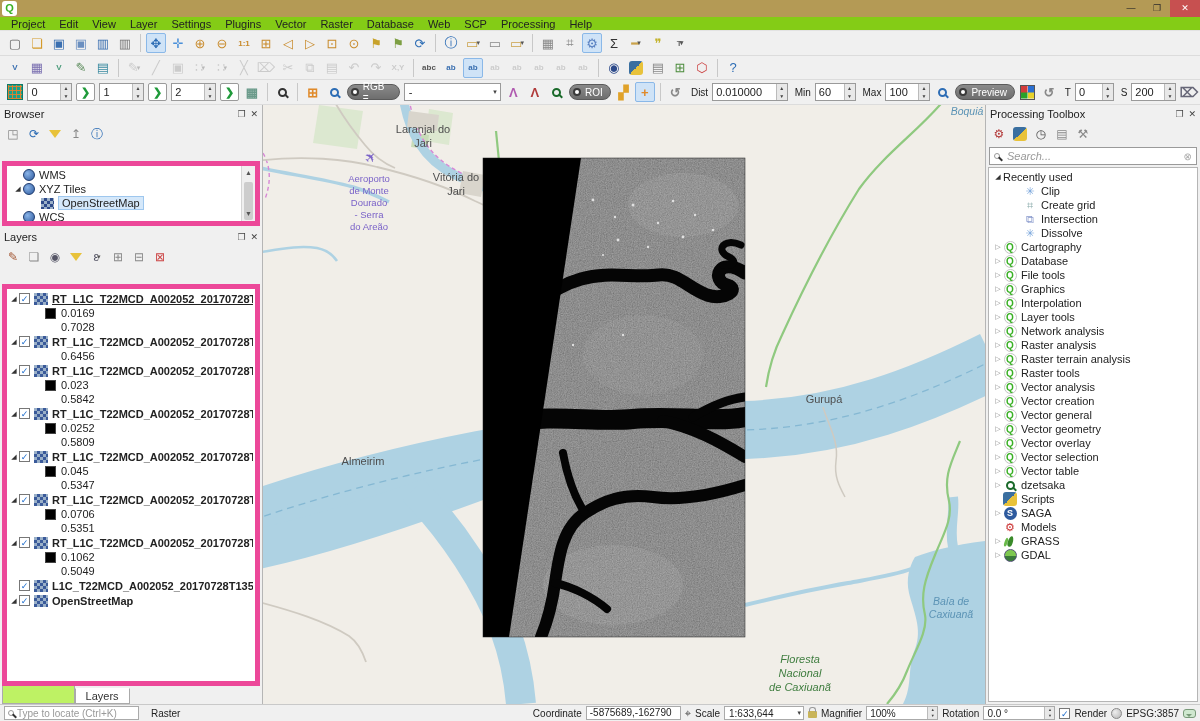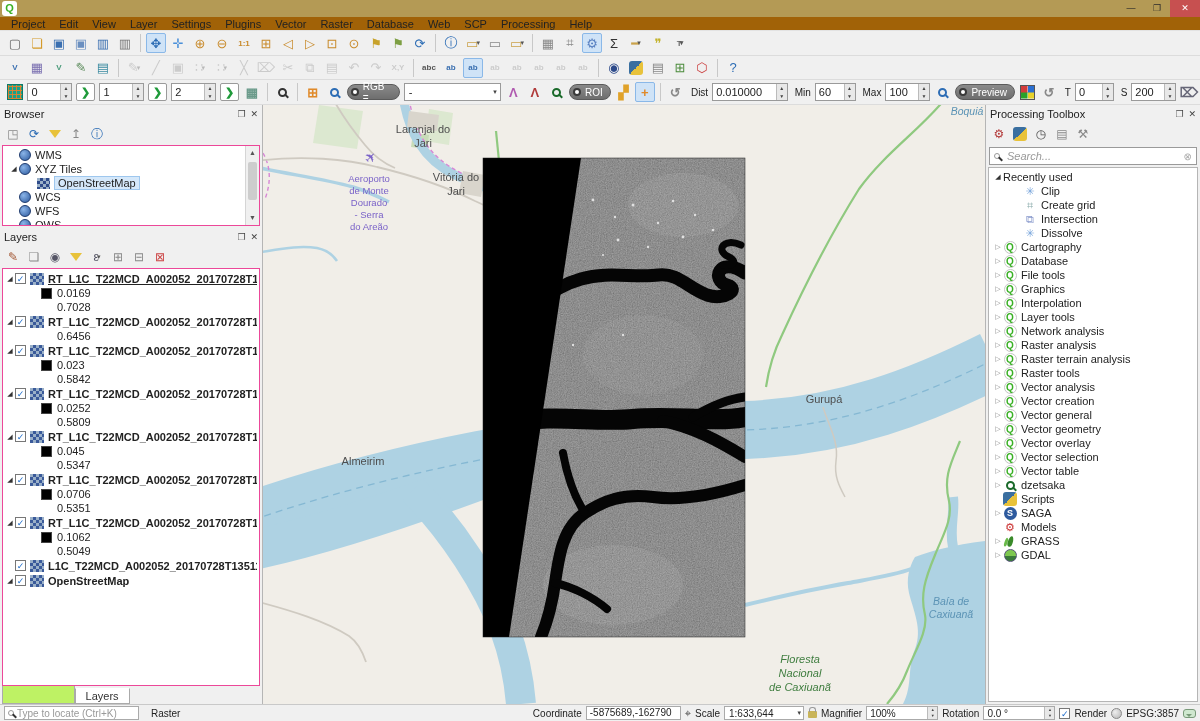--- a/index.html
+++ b/index.html
@@ -8,21 +8,21 @@
 
   
   .titlebar { height:17px; background:#b49a55; display:flex; align-items:center; position:relative; }
   .qlogo { width:15px; height:15px; margin-left:2px; background:#fff; border-radius:3px; color:#39b024; font-weight:bold; font-size:11px; line-height:15px; text-align:center; }
   .title { position:absolute; left:0; right:0; text-align:right; font-size:11px; color:#1c1c1c; }
   .winbtns { margin-left:auto; display:flex; height:17px; z-index:2; }
   .wb { width:26px; text-align:center; line-height:17px; font-size:9px; color:#2a2a2a; cursor:default; }
   .wb.close { background:#c75050; color:#fff; width:30px; }
 
   
-  .menubar { height:14px; background:#a16207; display:flex; align-items:center; padding-left:4px; border-bottom:1px solid #e3e3e3; }
+  .menubar { height:14px; background:#84cc16; display:flex; align-items:center; padding-left:4px; border-bottom:1px solid #e3e3e3; }
   .menu-item { padding:0 7px; font-size:11px; line-height:14px; color:#222; }
 
   
   .toolbar { background:#f0f0f0; display:flex; align-items:center; padding-left:4px; border-bottom:1px solid #dcdcdc; }
   #tb1 { height:25px; } #tb2 { height:24px; } #tb3 { height:25px; }
   .tbtn { width:20px; height:20px; display:inline-flex; align-items:center; justify-content:center; font-size:13px; border:1px solid transparent; border-radius:2px; margin:0 1px; position:relative; }
   .tbtn.small { font-size:8px; font-weight:bold; }
   .tbtn.on { background:#cfe3f7; border-color:#8ab8e8; }
   .tbtn.dis { opacity:.35; }
   .tbsep { width:1px; height:18px; background:#c8c8c8; margin:0 4px; }
@@ -51,21 +51,21 @@
   .saga { width:13px; height:13px; border-radius:50%; background:#2d5a9e; color:#fff; font-size:9px; font-weight:bold; text-align:center; line-height:13px; }
   .qicon { width:13px; height:13px; border-radius:50%; background:#fff; border:1px solid #c5c5c5; color:#39b024; font-weight:bold; font-size:10px; line-height:12px; text-align:center; }
 
   
   .main { display:flex; height:599px; }
   .leftcol { width:263px; display:flex; flex-direction:column; border-right:1px solid #b5b5b5; background:#f0f0f0; }
   .panel-header { height:18px; display:flex; align-items:center; padding:0 4px; font-size:11px; color:#222; background:#f0f0f0; }
   .ph-btns { margin-left:auto; display:flex; gap:5px; font-size:9px; color:#444; }
   .panel-toolbar { height:22px; display:flex; align-items:center; padding-left:3px; gap:1px; }
   .panel-toolbar .tbtn { width:18px; height:18px; font-size:12px; }
-  .tree-area { background:#fff; border:1px solid #ec4899; margin:0 2px 2px 2px; flex:1; overflow:hidden; position:relative; }
+  .tree-area { background:#fff; border:5px solid #ec4899; margin:16px 2px 2px 2px; flex:1; overflow:hidden; position:relative; }
   .trow { height:14px; display:flex; align-items:center; white-space:nowrap; }
   .exp { width:10px; font-size:7px; color:#333; text-align:center; flex:none; }
   .exp.closed { color:#888; }
   .gicon { width:12px; height:12px; border-radius:50%; background:radial-gradient(circle at 35% 35%,#8ab4e8,#2d5a9e); border:1px solid #1d3a6e; flex:none; margin-right:4px; }
   .osmicon { width:13px; height:11px; flex:none; margin-right:4px; background-image:linear-gradient(45deg,#2d4a8a 25%,transparent 25%,transparent 75%,#2d4a8a 75%),linear-gradient(45deg,#2d4a8a 25%,#9ab0c8 25%,#9ab0c8 75%,#2d4a8a 75%); background-size:6px 6px; background-position:0 0,3px 3px; }
   .sel { background:#d5e8fa; border:1px solid #9ec7ee; }
   .scrollbar { position:absolute; right:0; top:0; bottom:0; width:14px; background:#f0f0f0; border-left:1px solid #d5d5d5; }
   .scrollbar .sa { height:14px; text-align:center; font-size:7px; color:#555; line-height:14px; }
   .scrollbar .thumb { position:absolute; left:2px; right:2px; top:16px; height:38px; background:#cdcdcd; border-radius:2px; }
   .scrollbar .sa.down { position:absolute; bottom:0; left:0; right:0; }

